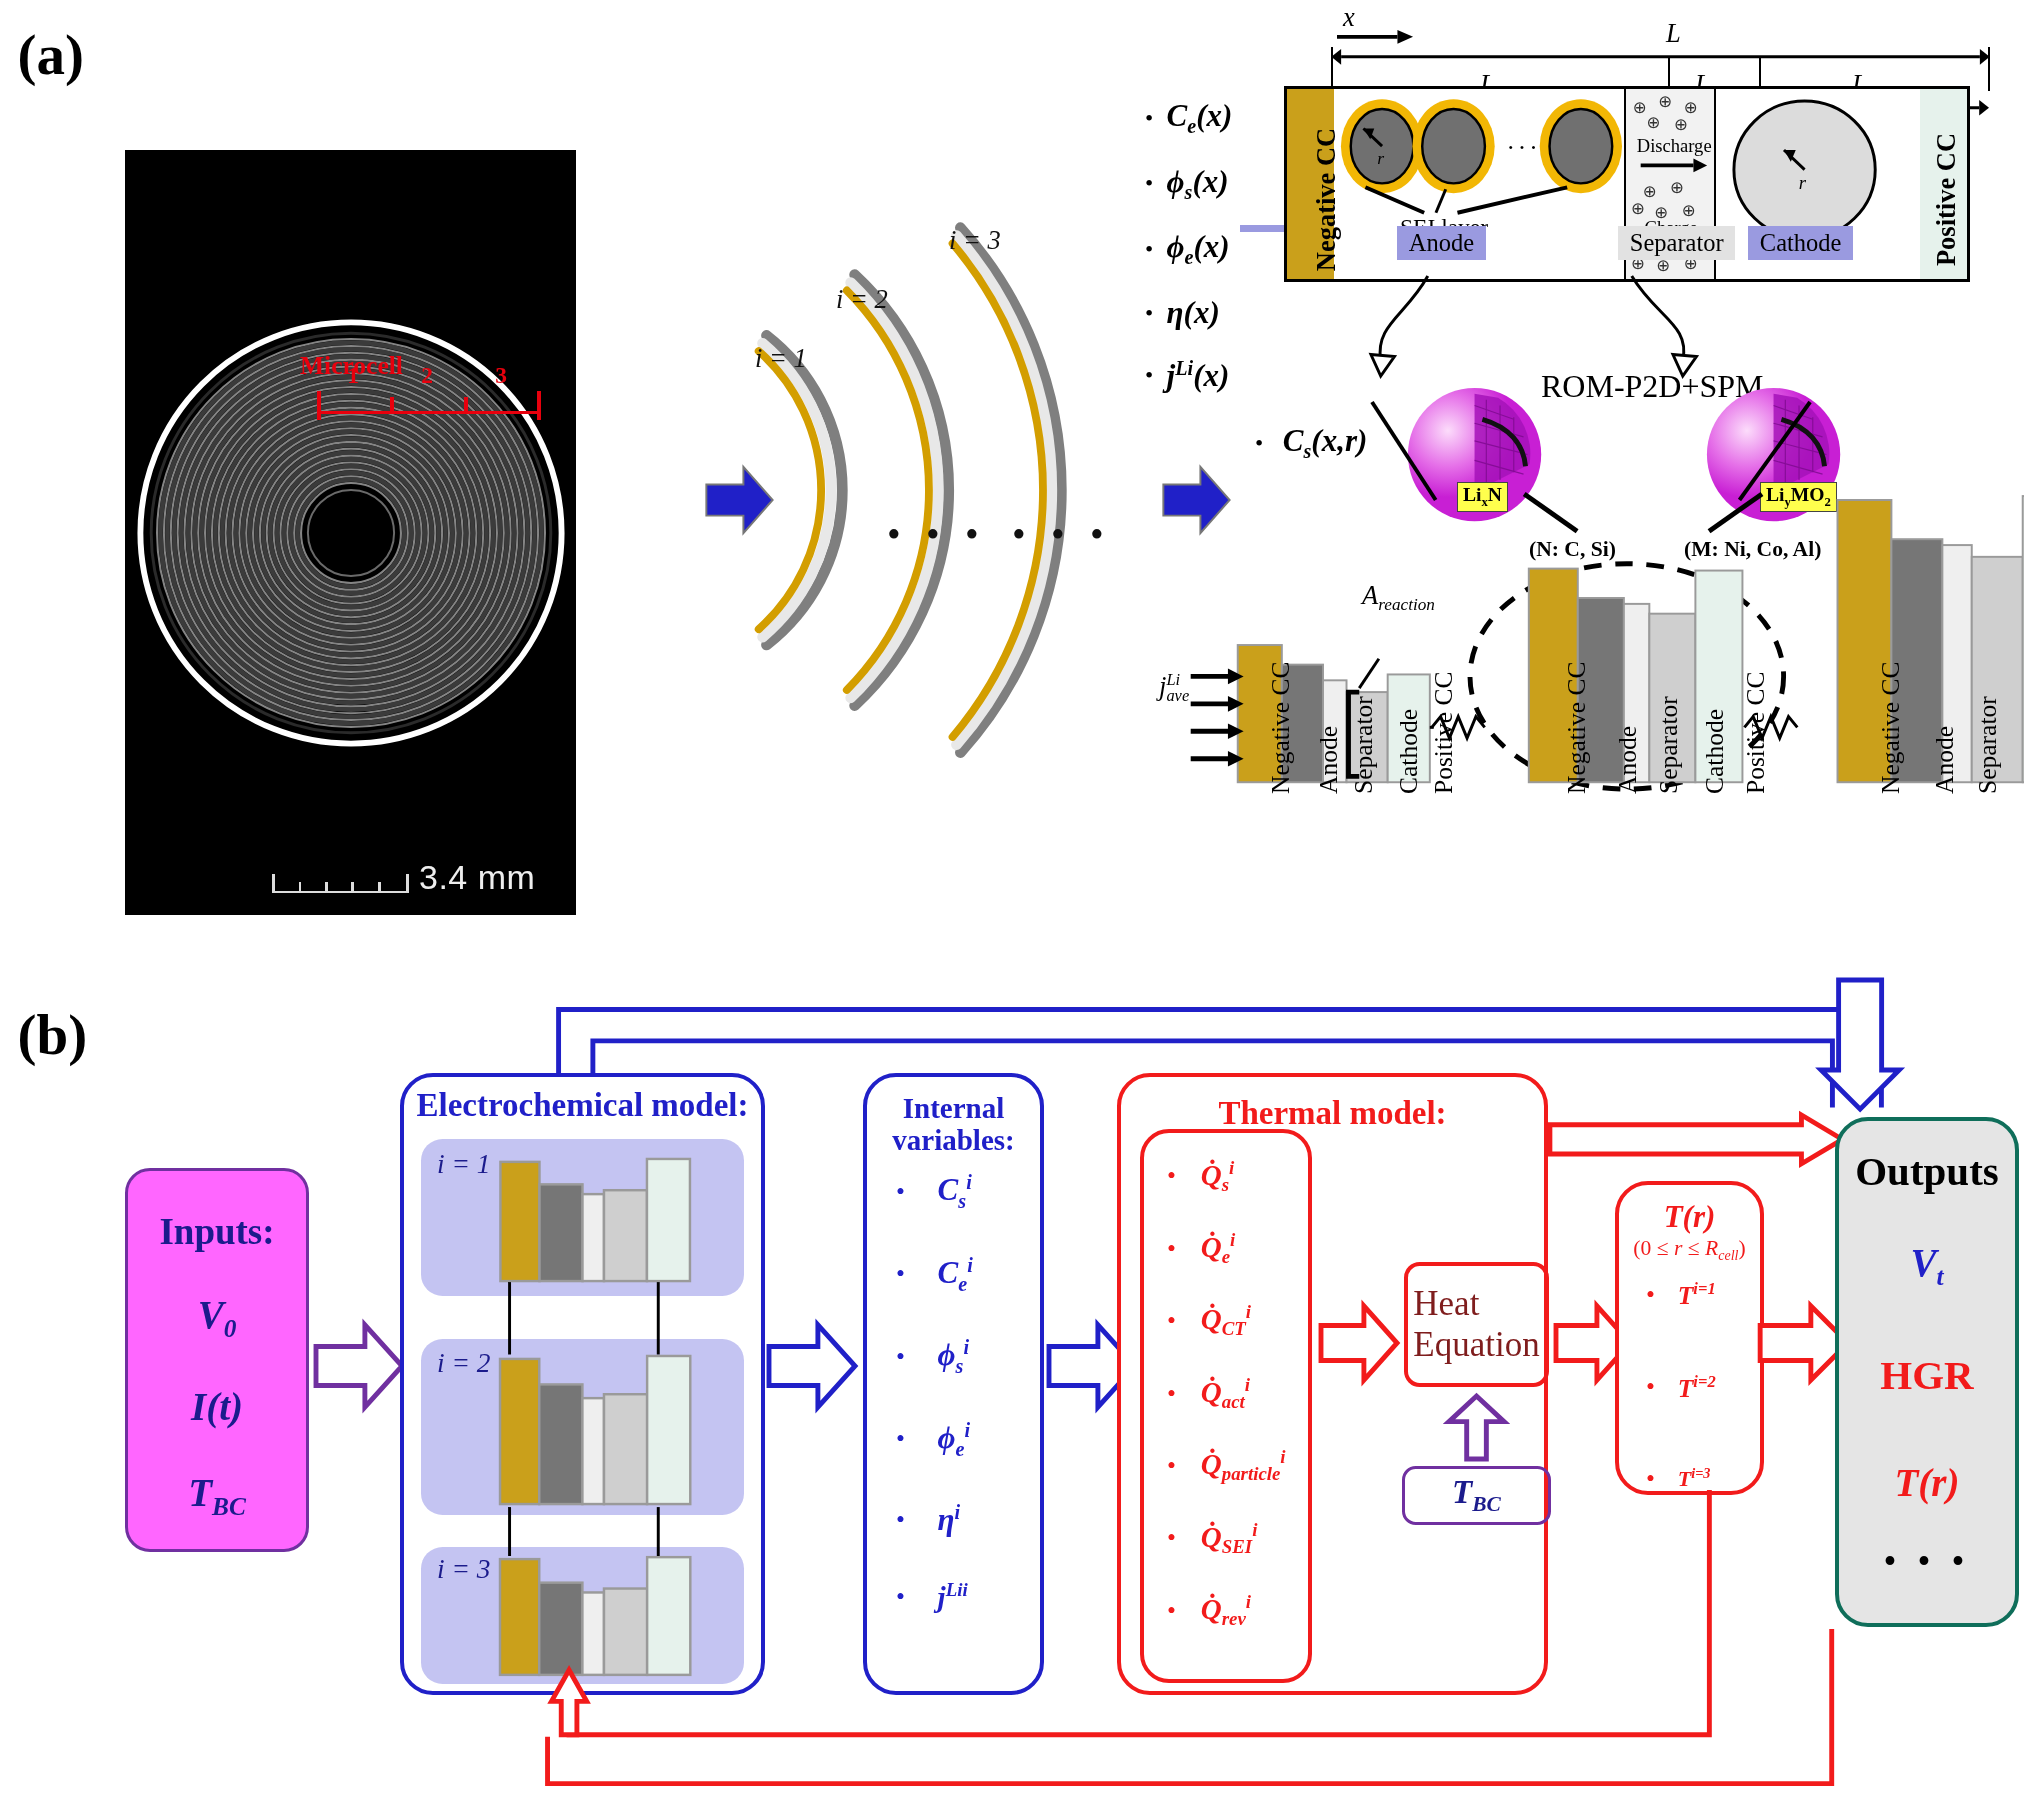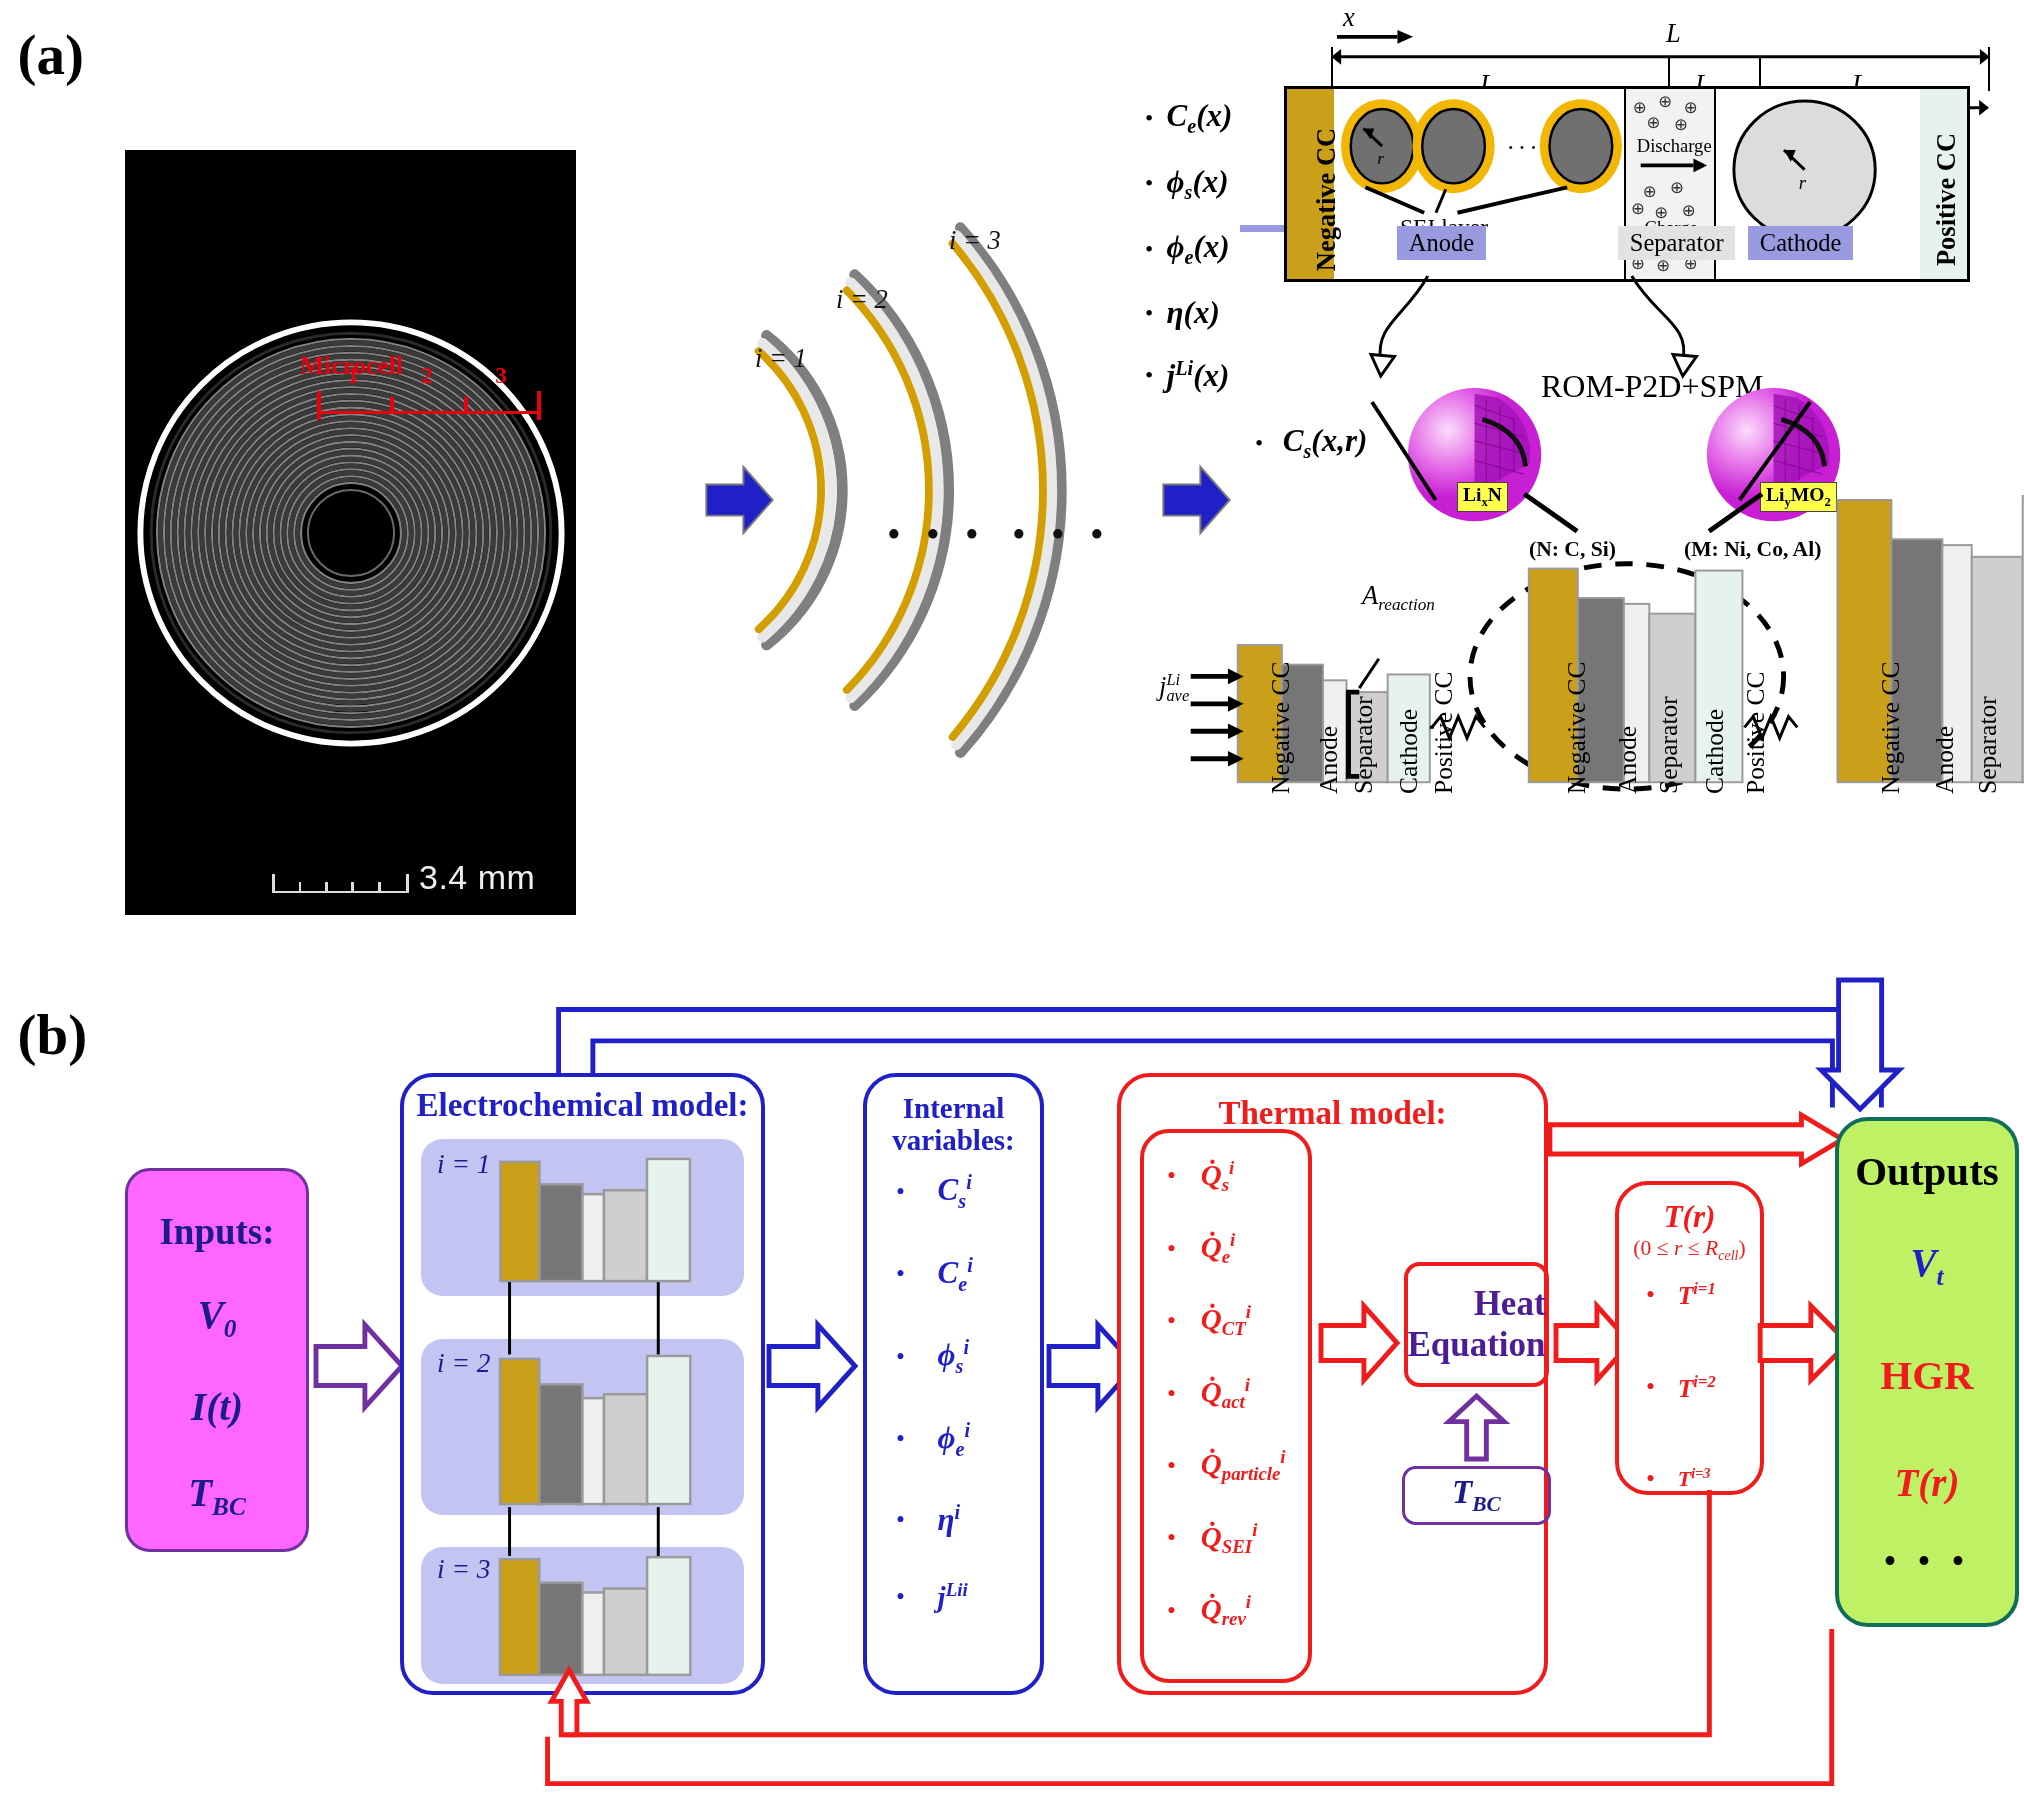--- a/index.html
+++ b/index.html
@@ -57,27 +57,27 @@
   .jave{position:absolute;font-family:"Liberation Serif",serif;font-style:italic;font-size:26.5px;}
 
   
   .box{position:absolute;box-sizing:border-box;background:#fff;}
   .box.blue{border:4.9px solid #2020c8;border-radius:33px;}
   .box.red{border:4.9px solid #f21b1b;border-radius:33px;}
   .box-title{position:absolute;width:100%;text-align:center;font-family:"Liberation Serif",serif;font-weight:bold;}
   .inputs-box{position:absolute;background:#ff66ff;border:3.9px solid #7030a0;border-radius:25px;box-sizing:border-box;}
   .inputs-box .t{font-family:"Liberation Serif",serif;font-weight:bold;font-size:37px;color:#1b1b8c;text-align:center;}
   .inputs-box .v{font-family:"Liberation Serif",serif;font-weight:bold;font-style:italic;font-size:39px;color:#1b1b8c;text-align:center;}
-  .outputs-box{position:absolute;background:#bef264;border:4.9px solid #0f6e5a;border-radius:33px;box-sizing:border-box;text-align:center;}
+  .outputs-box{position:absolute;background:#e5e5e5;border:4.9px solid #0f6e5a;border-radius:33px;box-sizing:border-box;text-align:center;}
   .micro-sub{position:absolute;background:#c4c4f2;border-radius:21.6px;}
   .ielbl{position:absolute;font-family:"Liberation Serif",serif;font-style:italic;font-size:27.4px;color:#1b1b8c;}
   .bullrow{display:flex;align-items:center;}
   .bullrow .b{width:23.5px;text-align:center;font-size:25.5px;}
   .vtxt{font-family:"Liberation Serif",serif;font-weight:bold;font-style:italic;}
-  .heatbox{position:absolute;border:4.9px solid #f21b1b;border-radius:15.7px;box-sizing:border-box;display:flex;align-items:center;justify-content:center;text-align:right;font-family:"Liberation Serif",serif;font-weight:bold;font-size:35px;color:#4c1d95;line-height:1.15;}
+  .heatbox{position:absolute;border:4.9px solid #f21b1b;border-radius:15.7px;box-sizing:border-box;display:flex;align-items:center;justify-content:center;text-align:left;font-family:"Liberation Serif",serif;font-weight:normal;font-size:35px;color:#7f1d1d;line-height:1.15;}
   .tbcbox{position:absolute;border:3.9px solid #7030a0;border-radius:13.7px;box-sizing:border-box;display:flex;align-items:center;justify-content:center;font-family:"Liberation Serif",serif;font-weight:bold;font-style:italic;font-size:33px;color:#1b1b8c;}
   svg{overflow:visible;}
 </style>
 </head>
 <body>
 
 <div class="abs panel-letter" style="left:17.6px;top:21.6px;">(a)</div>
 
 <div class="abs" id="ct-wrap">
   <svg id="ct-spiral" viewBox="0 0 440 440">

